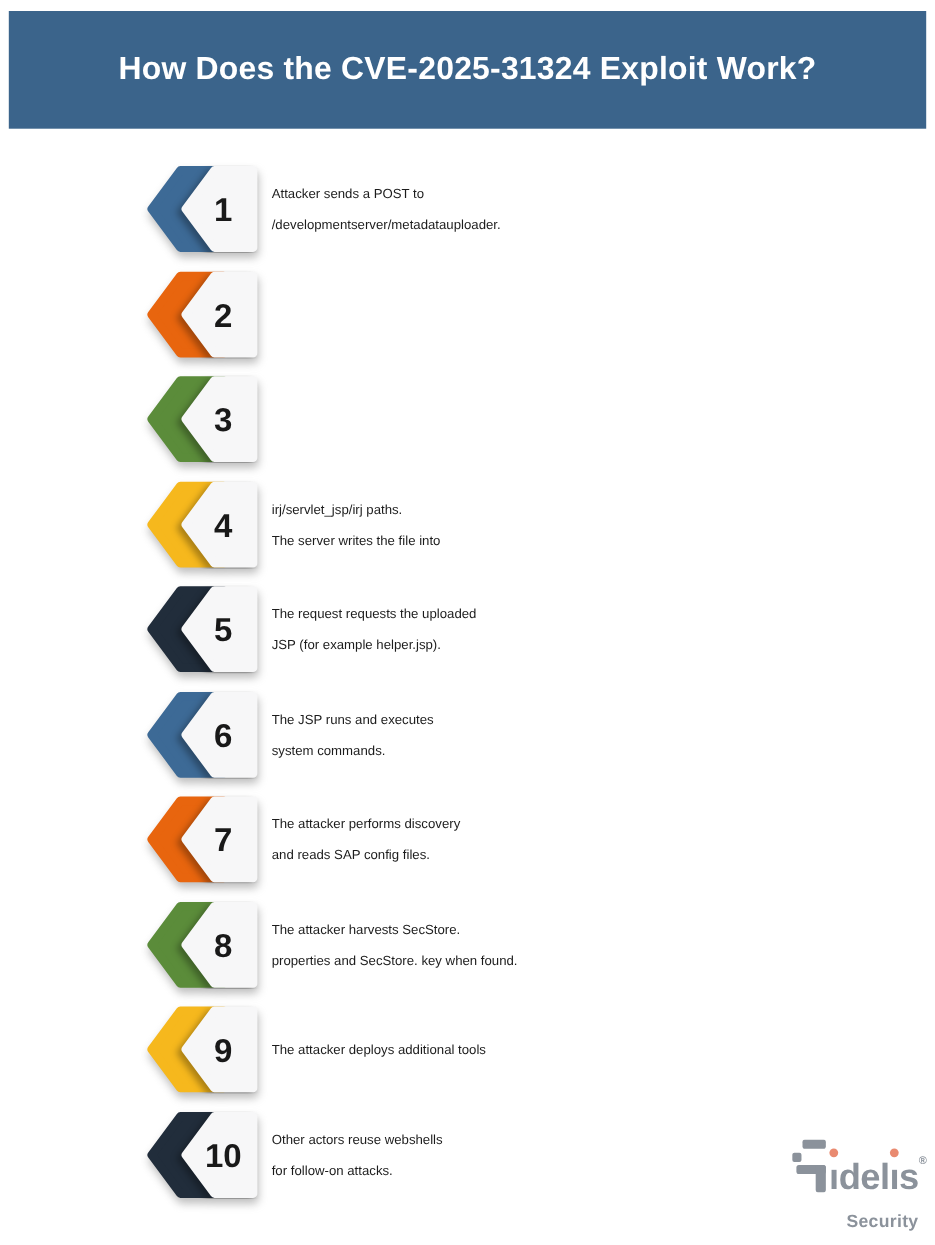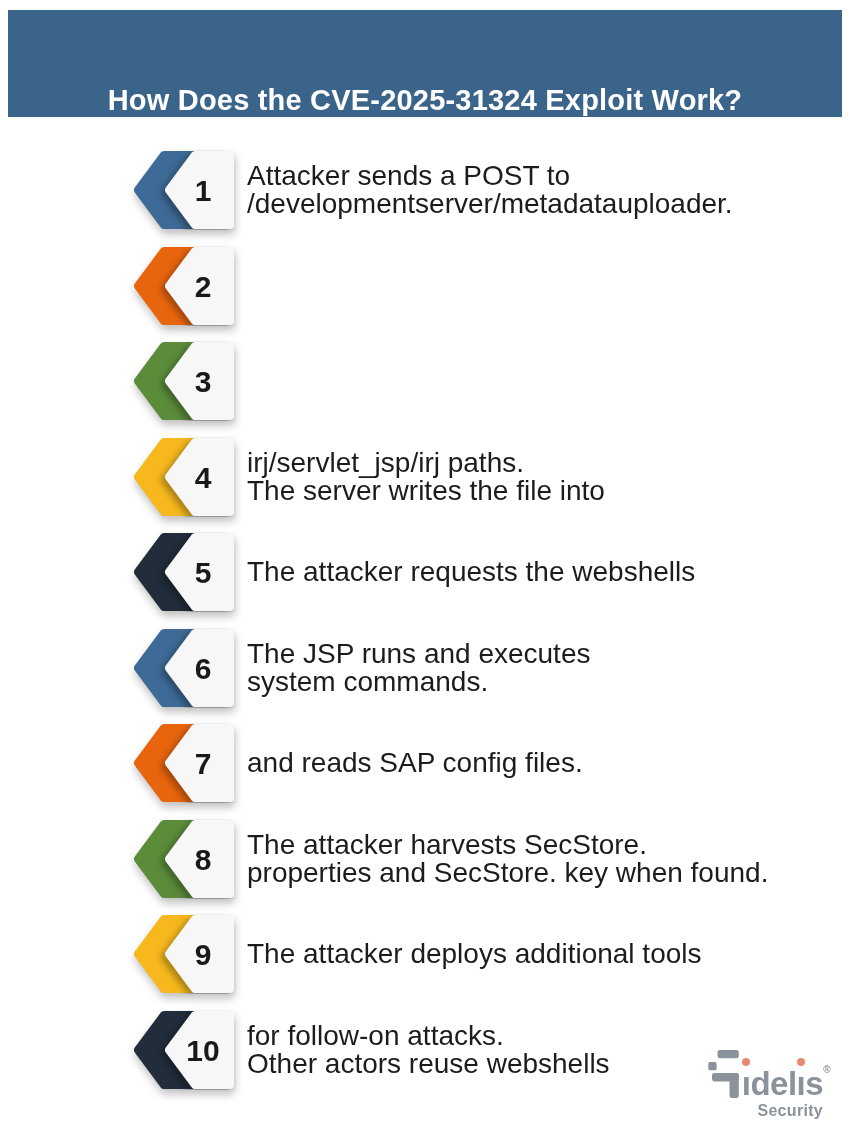--- a/index.html
+++ b/index.html
@@ -12,21 +12,21 @@
     overflow: hidden;
   }
 
   
   .header {
     position: absolute;
     top: 10px; left: 8px; right: 8px;
     height: 107px;
     background: #3b648b;
     display: flex;
-    align-items: flex-end;
+    align-items: center;
     justify-content: center;
   }
   .header h1 {
     color: #ffffff;
     font-size: 29px;
     font-weight: bold;
     letter-spacing: 0.2px;
   }
 
   
@@ -62,30 +62,30 @@
   }
   .chev .num {
     font-family: "Liberation Sans", sans-serif;
     font-size: 30px;
     font-weight: bold;
     fill: #191919;
     text-anchor: middle;
   }
   .txt {
     margin-left: 10px;
-    font-size: 28px;
+    font-size: 12px;
     line-height: 28px;
     color: #1c1c1c;
     white-space: nowrap;
   }
 
   
   .logo {
     position: absolute;
-    right: 20px;
+    right: 8px;
     bottom: 12px;
     text-align: right;
   }
   .logo-row {
     display: flex;
     align-items: flex-end;
     justify-content: flex-end;
   }
   .fmark {
     width: 32px;
@@ -119,21 +119,21 @@
     font-weight: bold;
     color: #8b929b;
     vertical-align: top;
     position: relative;
     top: -2px;
   }
   .sub {
     font-size: 16px;
     font-weight: bold;
     color: #8b929b;
-    margin-top: 4px;
+    margin-top: 18px;
     padding-right: 7px;
     letter-spacing: 0.3px;
   }
 </style>
 </head>
 <body>
 
 <div class="page">
 
   <div class="header">
@@ -184,21 +184,22 @@
       </div>
     </div>
 
     <div class="step">
       <svg class="chev" viewBox="0 0 104 80" style="color: rgb(33, 45, 59);">
         <polygon class="c1" points="5,40 31,5 70,5 70,75 31,75"></polygon>
         <polygon class="c2" points="36,40 62,5 97,5 97,75 62,75"></polygon>
         <text class="num" x="70" y="51">5</text>
       </svg>
       <div class="txt">
-        <div>The attacker requests the webshells</div>
+        <div>The request requests the uploaded</div>
+        <div>JSP (for example helper.jsp).</div>
       </div>
     </div>
 
     <div class="step">
       <svg class="chev" viewBox="0 0 104 80" style="color: rgb(61, 106, 150);">
         <polygon class="c1" points="5,40 31,5 70,5 70,75 31,75"></polygon>
         <polygon class="c2" points="36,40 62,5 97,5 97,75 62,75"></polygon>
         <text class="num" x="70" y="51">6</text>
       </svg>
       <div class="txt">
@@ -207,20 +208,21 @@
       </div>
     </div>
 
     <div class="step">
       <svg class="chev" viewBox="0 0 104 80" style="color: rgb(232, 101, 14);">
         <polygon class="c1" points="5,40 31,5 70,5 70,75 31,75"></polygon>
         <polygon class="c2" points="36,40 62,5 97,5 97,75 62,75"></polygon>
         <text class="num" x="70" y="51">7</text>
       </svg>
       <div class="txt">
+        <div>The attacker performs discovery</div>
         <div>and reads SAP config files.</div>
       </div>
     </div>
 
     <div class="step">
       <svg class="chev" viewBox="0 0 104 80" style="color: rgb(91, 140, 58);">
         <polygon class="c1" points="5,40 31,5 70,5 70,75 31,75"></polygon>
         <polygon class="c2" points="36,40 62,5 97,5 97,75 62,75"></polygon>
         <text class="num" x="70" y="51">8</text>
       </svg>
@@ -241,22 +243,22 @@
       </div>
     </div>
 
     <div class="step">
       <svg class="chev" viewBox="0 0 104 80" style="color: rgb(33, 45, 59);">
         <polygon class="c1" points="5,40 31,5 70,5 70,75 31,75"></polygon>
         <polygon class="c2" points="36,40 62,5 97,5 97,75 62,75"></polygon>
         <text class="num" x="70" y="51">10</text>
       </svg>
       <div class="txt">
+        <div>Other actors reuse webshells</div>
         <div>for follow-on attacks.</div>
-        <div>Other actors reuse webshells</div>
       </div>
     </div>
 
   </div>
 
   <div class="logo">
     <div class="logo-row">
       <svg class="fmark" viewBox="0 0 34 52">
         <rect x="10" y="0" width="23" height="9" rx="2.5"></rect>
         <rect x="0" y="13" width="9" height="9" rx="2"></rect>

